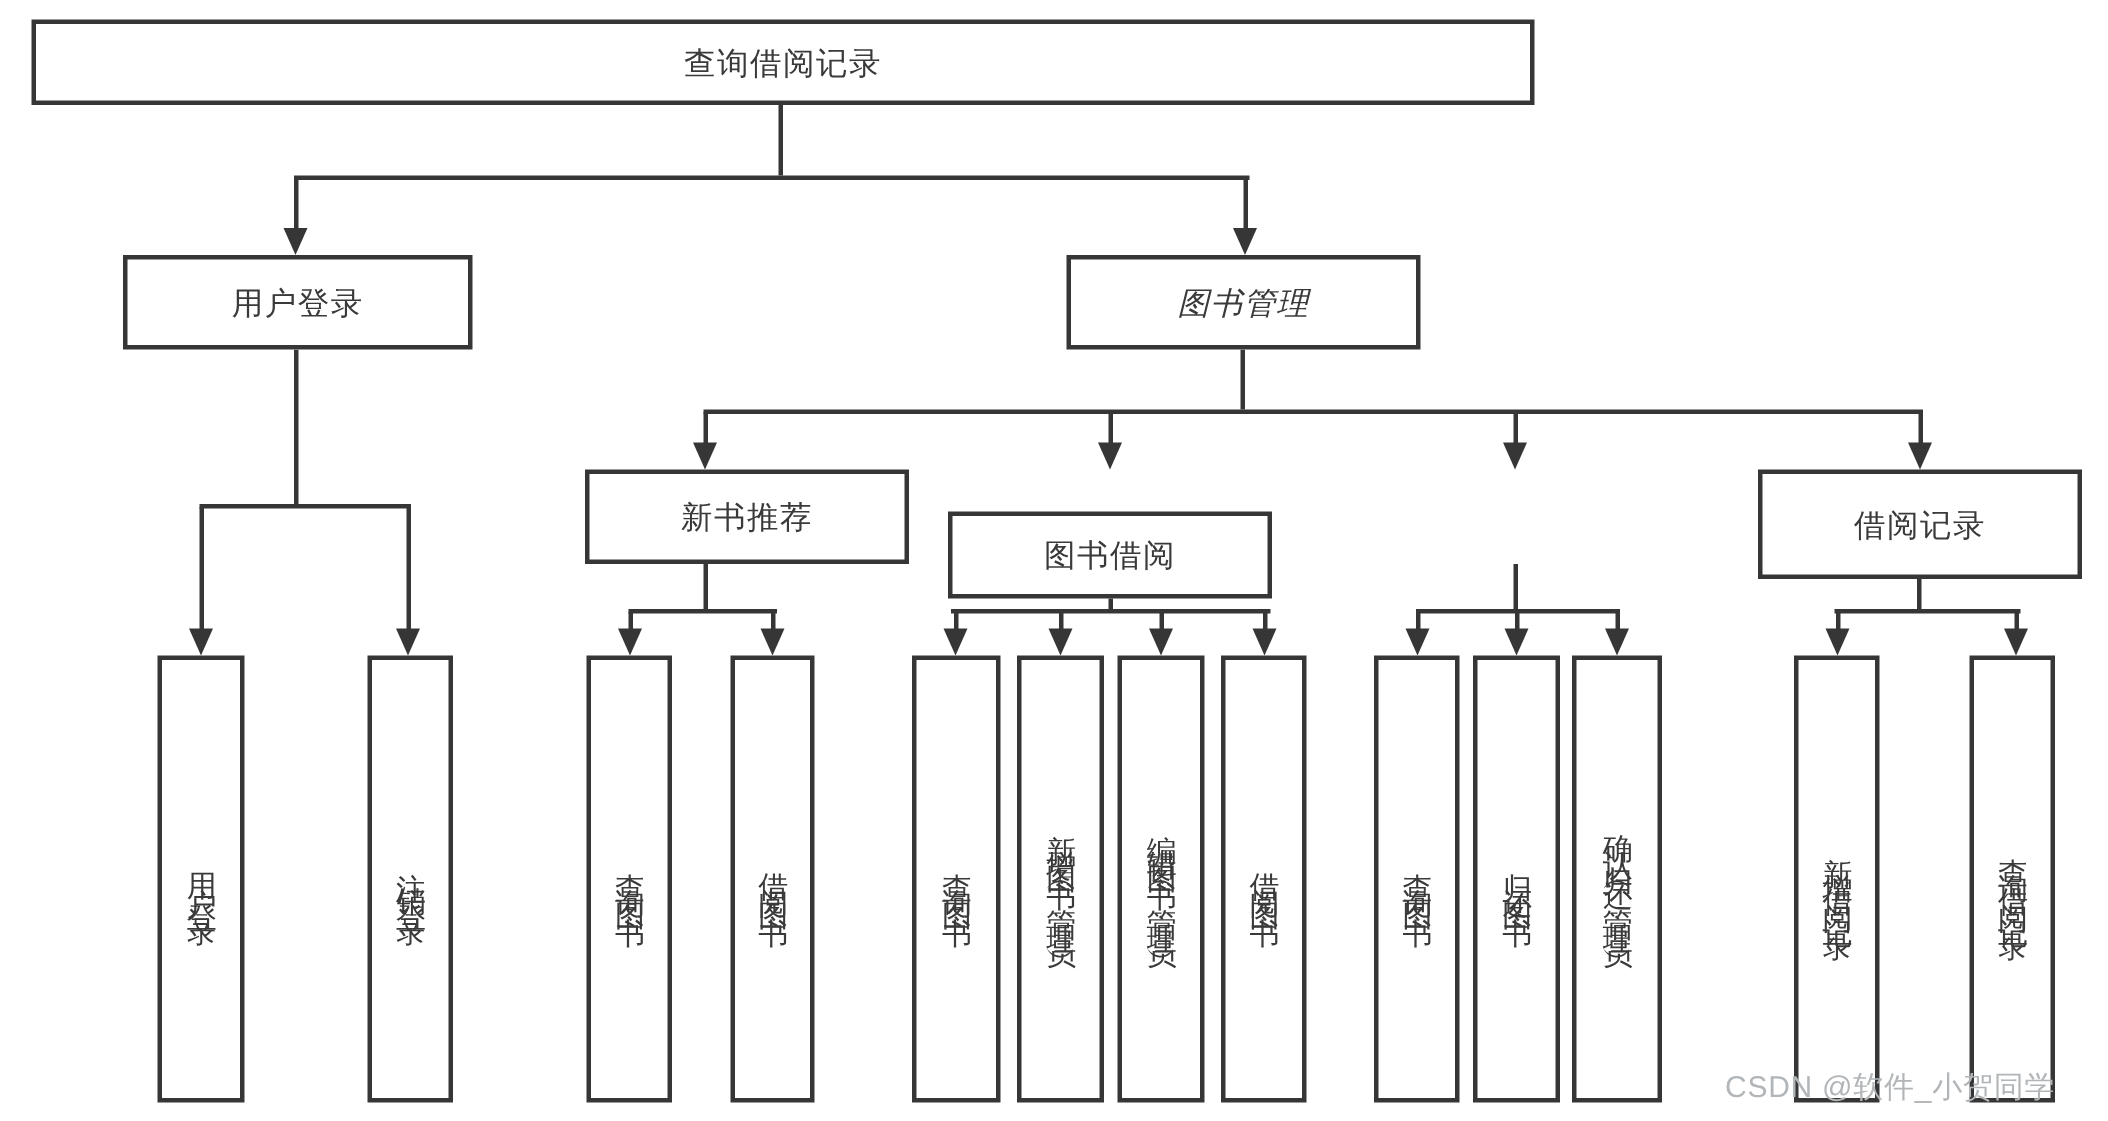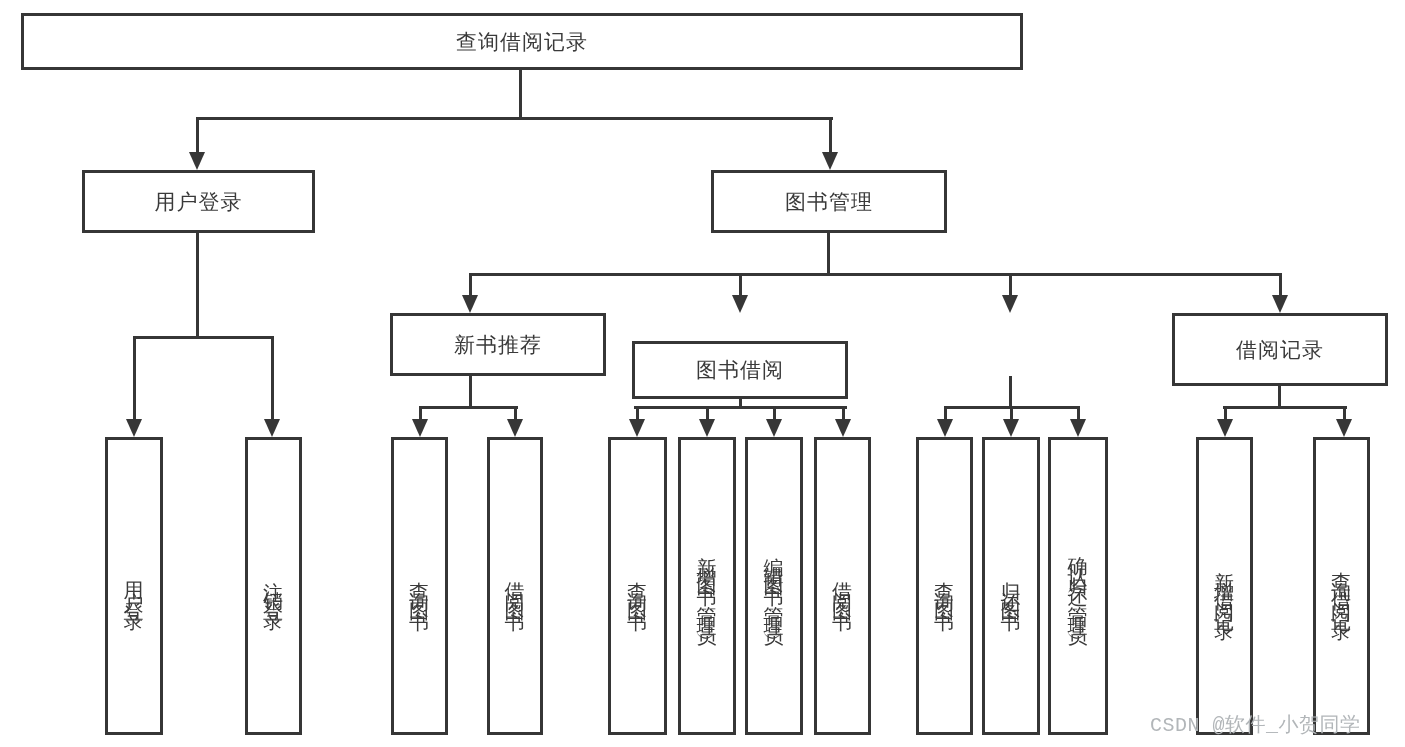--- a/index.html
+++ b/index.html
@@ -57,41 +57,40 @@
     border-top:18px solid #363636;
   }
   .watermark{
     position:absolute;
     left:1150px;top:711px;
     font-size:20px;
     color:#b2b6b9;
     letter-spacing:0.5px;
     z-index:5;
     white-space:nowrap;
-    font-family:Liberation Mono, monospace;
   }
 </style>
 </head>
 <body>
 
 <div id="stage">
 
   <div class="box" style="left:21px;top:13px;width:1002px;height:57px;">
     <span>查询借阅记录</span>
   </div>
 
   <div class="vl" style="left:519px;top:70px;height:47px;"></div>
   <div class="hl" style="left:196px;top:117px;width:637px;"></div>
   <div class="arrow" style="left:189px;top:119px;height:51px;"></div>
   <div class="arrow" style="left:822px;top:119px;height:51px;"></div>
 
   <div class="box" style="left:82px;top:170px;width:233px;height:63px;">
     <span>用户登录</span>
   </div>
-  <div class="box" style="left:711px;top:170px;width:236px;height:63px;">
+  <div class="box" style="left:711px;top:170px;width:236px;height:63px;font-style:italic;">
     <span>图书管理</span>
   </div>
 
   <div class="vl" style="left:196px;top:233px;height:103px;"></div>
   <div class="hl" style="left:133px;top:336px;width:141px;"></div>
   <div class="arrow" style="left:126px;top:338px;height:99px;"></div>
   <div class="arrow" style="left:264px;top:338px;height:99px;"></div>
 
   <div class="vl" style="left:827px;top:233px;height:40px;"></div>
   <div class="hl" style="left:469px;top:273px;width:813px;"></div>

